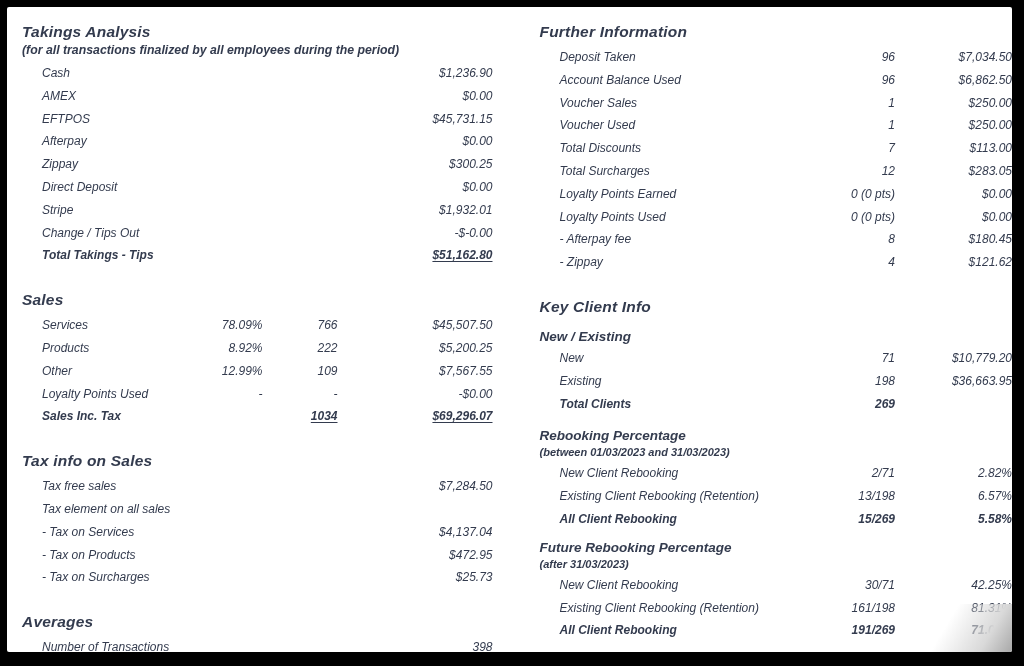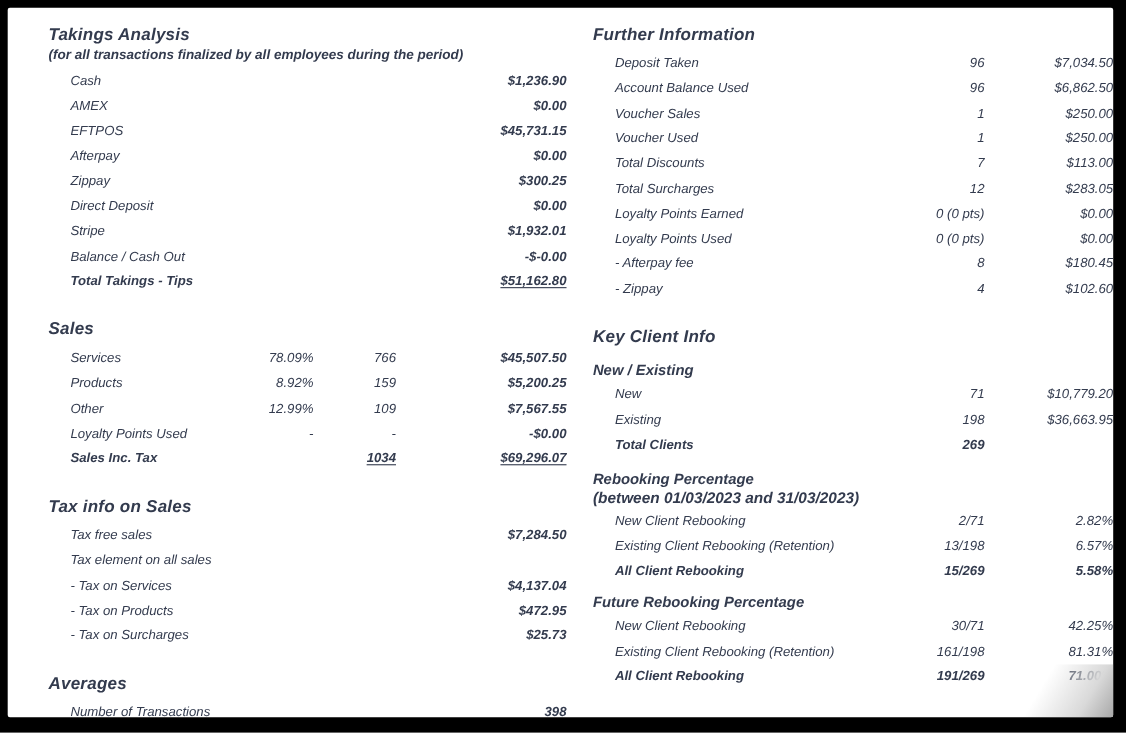--- a/index.html
+++ b/index.html
@@ -20,21 +20,21 @@
     padding: 10px 0 0 15px;
     overflow: hidden;
   }
   .corner-shade {
     position: absolute;
     right: 0; bottom: 0;
     width: 120px; height: 48px;
     background: linear-gradient(301deg, #a8a8a8 0%, #d9d9d9 22%, rgba(255,255,255,0) 55%);
     pointer-events: none;
   }
-  .columns { display: flex; gap: 24px; justify-content: flex-end; }
+  .columns { display: flex; gap: 47px; justify-content: flex-end; }
   .col-left  { width: 471px; }
   .col-right { width: 473px; }
 
   .section-title {
     font-size: 15.5px;
     font-weight: 700;
     line-height: 22px;
     letter-spacing: 0.2px;
   }
   .section-note {
@@ -43,37 +43,37 @@
     line-height: 15px;
     margin-bottom: 4px;
   }
   .sub-title {
     font-size: 13.5px;
     font-weight: 700;
     line-height: 20px;
     margin-top: 9px;
   }
   .small-note {
-    font-size: 14px;
+    font-size: 11px;
     font-weight: 700;
     line-height: 13px;
     margin-bottom: 3px;
   }
   .row {
     display: flex;
     align-items: center;
     height: 22.8px;
     font-size: 12px;
     line-height: 22.8px;
   }
   .row .label { flex: 1; padding-left: 20px; white-space: nowrap; }
   .cell { text-align: right; white-space: nowrap; }
   .c-pct { width: 75px; }
   .c-qty { width: 75px; }
-  .c-amt { width: 155px; font-weight: bold; }
+  .c-amt { width: 155px; }
   .c-rqty { width: 100px; }
   .c-ramt { width: 117px; }
   .bold { font-weight: 700; }
   .uline { text-decoration: underline; text-underline-offset: 2px; }
 
   .mt-sec   { margin-top: 22px; }
   .mt-first { margin-top: 4px; }
   .mt-rows  { margin-top: 3px; }
 </style>
 </head>
@@ -110,21 +110,21 @@
           </div>
           <div class="row">
             <span class="label">Direct Deposit</span>
             <span class="cell c-amt">$0.00</span>
           </div>
           <div class="row">
             <span class="label">Stripe</span>
             <span class="cell c-amt">$1,932.01</span>
           </div>
           <div class="row">
-            <span class="label">Balance / Cash Out</span>
+            <span class="label">Change / Tips Out</span>
             <span class="cell c-amt">-$-0.00</span>
           </div>
           <div class="row bold">
             <span class="label">Total Takings - Tips</span>
             <span class="cell c-amt uline">$51,162.80</span>
           </div>
         </div>
       </div>
 
       <div class="mt-sec">
@@ -132,21 +132,21 @@
         <div class="mt-rows">
           <div class="row">
             <span class="label">Services</span>
             <span class="cell c-pct">78.09%</span>
             <span class="cell c-qty">766</span>
             <span class="cell c-amt">$45,507.50</span>
           </div>
           <div class="row">
             <span class="label">Products</span>
             <span class="cell c-pct">8.92%</span>
-            <span class="cell c-qty">159</span>
+            <span class="cell c-qty">222</span>
             <span class="cell c-amt">$5,200.25</span>
           </div>
           <div class="row">
             <span class="label">Other</span>
             <span class="cell c-pct">12.99%</span>
             <span class="cell c-qty">109</span>
             <span class="cell c-amt">$7,567.55</span>
           </div>
           <div class="row">
             <span class="label">Loyalty Points Used</span>
@@ -245,21 +245,21 @@
             <span class="cell c-ramt">$0.00</span>
           </div>
           <div class="row">
             <span class="label">- Afterpay fee</span>
             <span class="cell c-rqty">8</span>
             <span class="cell c-ramt">$180.45</span>
           </div>
           <div class="row">
             <span class="label">- Zippay</span>
             <span class="cell c-rqty">4</span>
-            <span class="cell c-ramt">$102.60</span>
+            <span class="cell c-ramt">$121.62</span>
           </div>
         </div>
       </div>
 
       <div class="mt-sec">
         <div class="section-title">Key Client Info</div>
 
         <div class="sub-title">New / Existing</div>
         <div>
           <div class="row">
@@ -293,20 +293,21 @@
             <span class="cell c-ramt">6.57%</span>
           </div>
           <div class="row bold">
             <span class="label">All Client Rebooking</span>
             <span class="cell c-rqty">15/269</span>
             <span class="cell c-ramt">5.58%</span>
           </div>
         </div>
 
         <div class="sub-title" style="margin-top:7px">Future Rebooking Percentage</div>
+        <div class="small-note">(after 31/03/2023)</div>
         <div>
           <div class="row">
             <span class="label">New Client Rebooking</span>
             <span class="cell c-rqty">30/71</span>
             <span class="cell c-ramt">42.25%</span>
           </div>
           <div class="row">
             <span class="label">Existing Client Rebooking (Retention)</span>
             <span class="cell c-rqty">161/198</span>
             <span class="cell c-ramt">81.31%</span>

